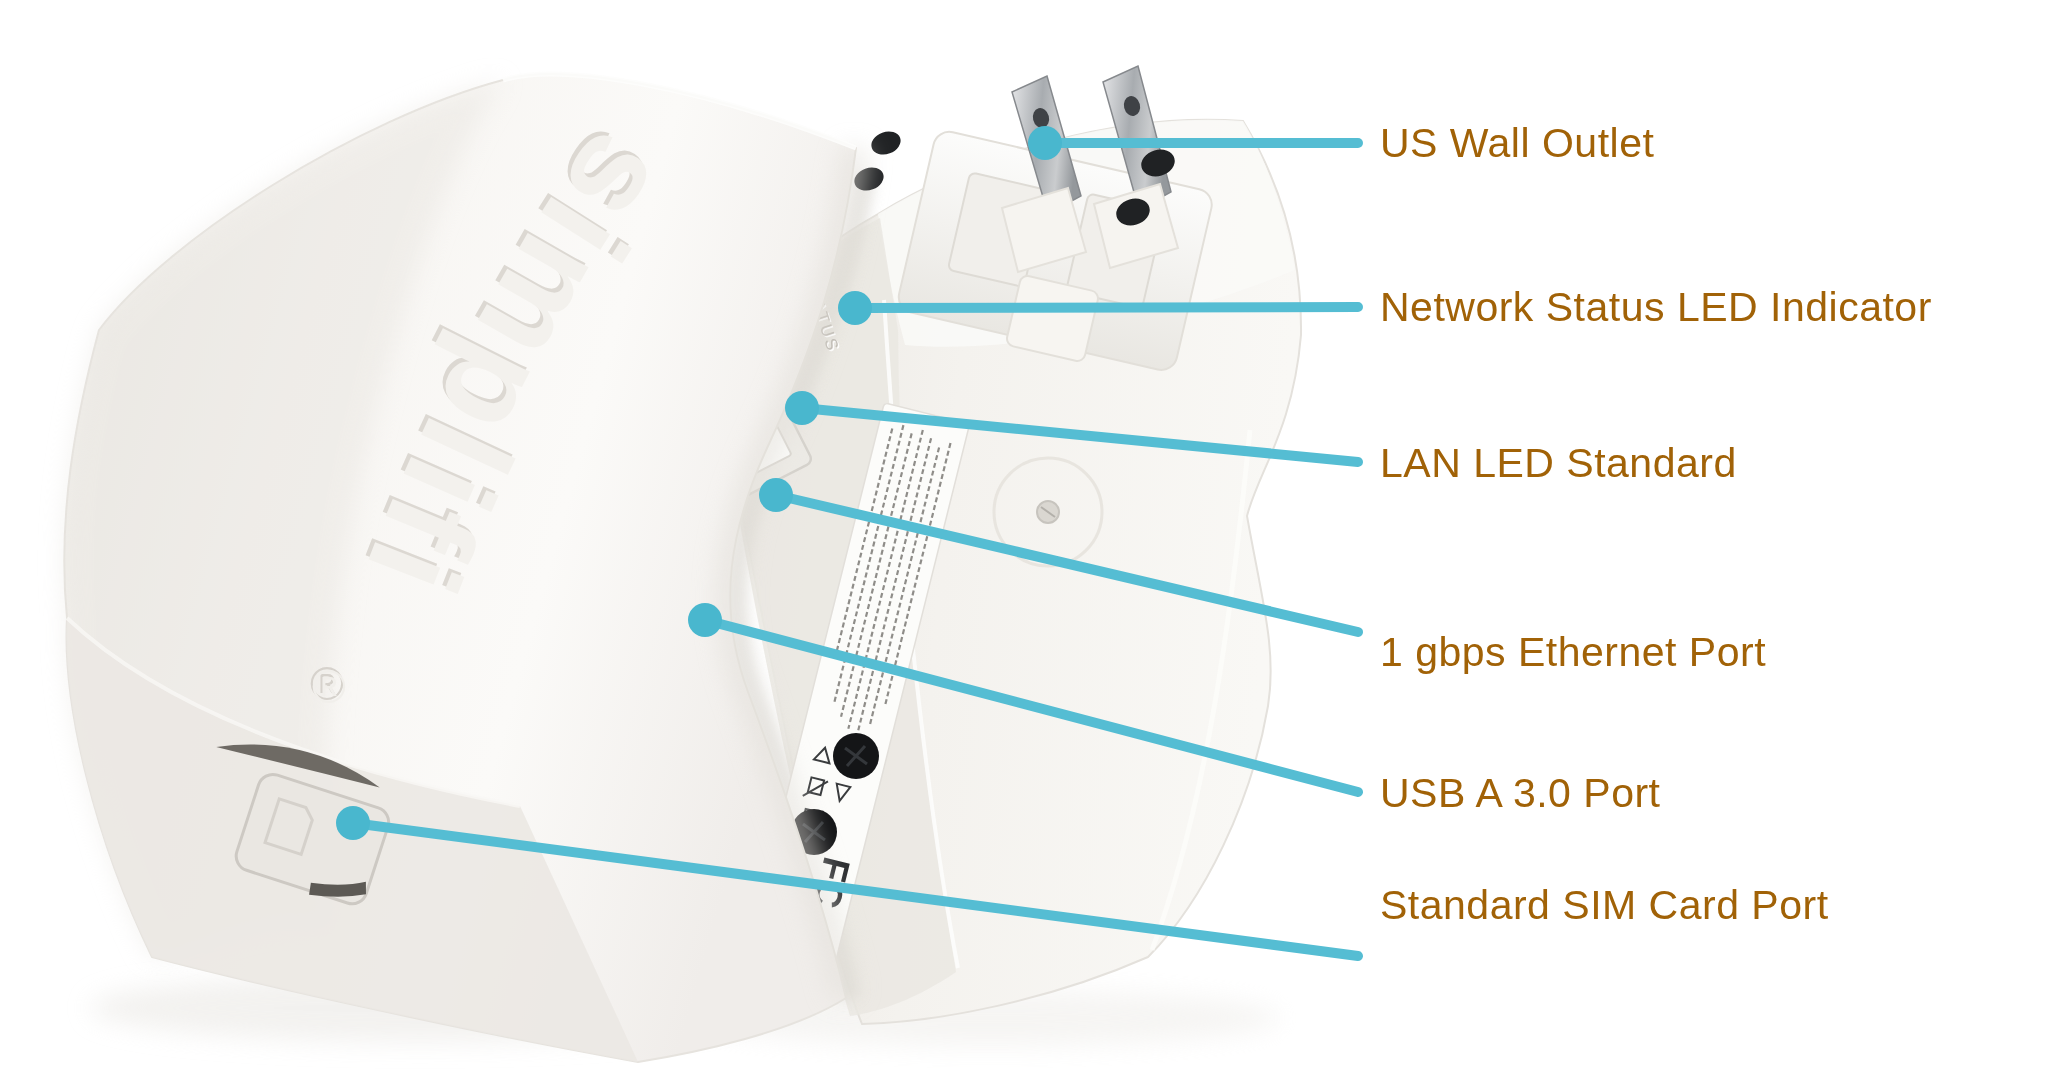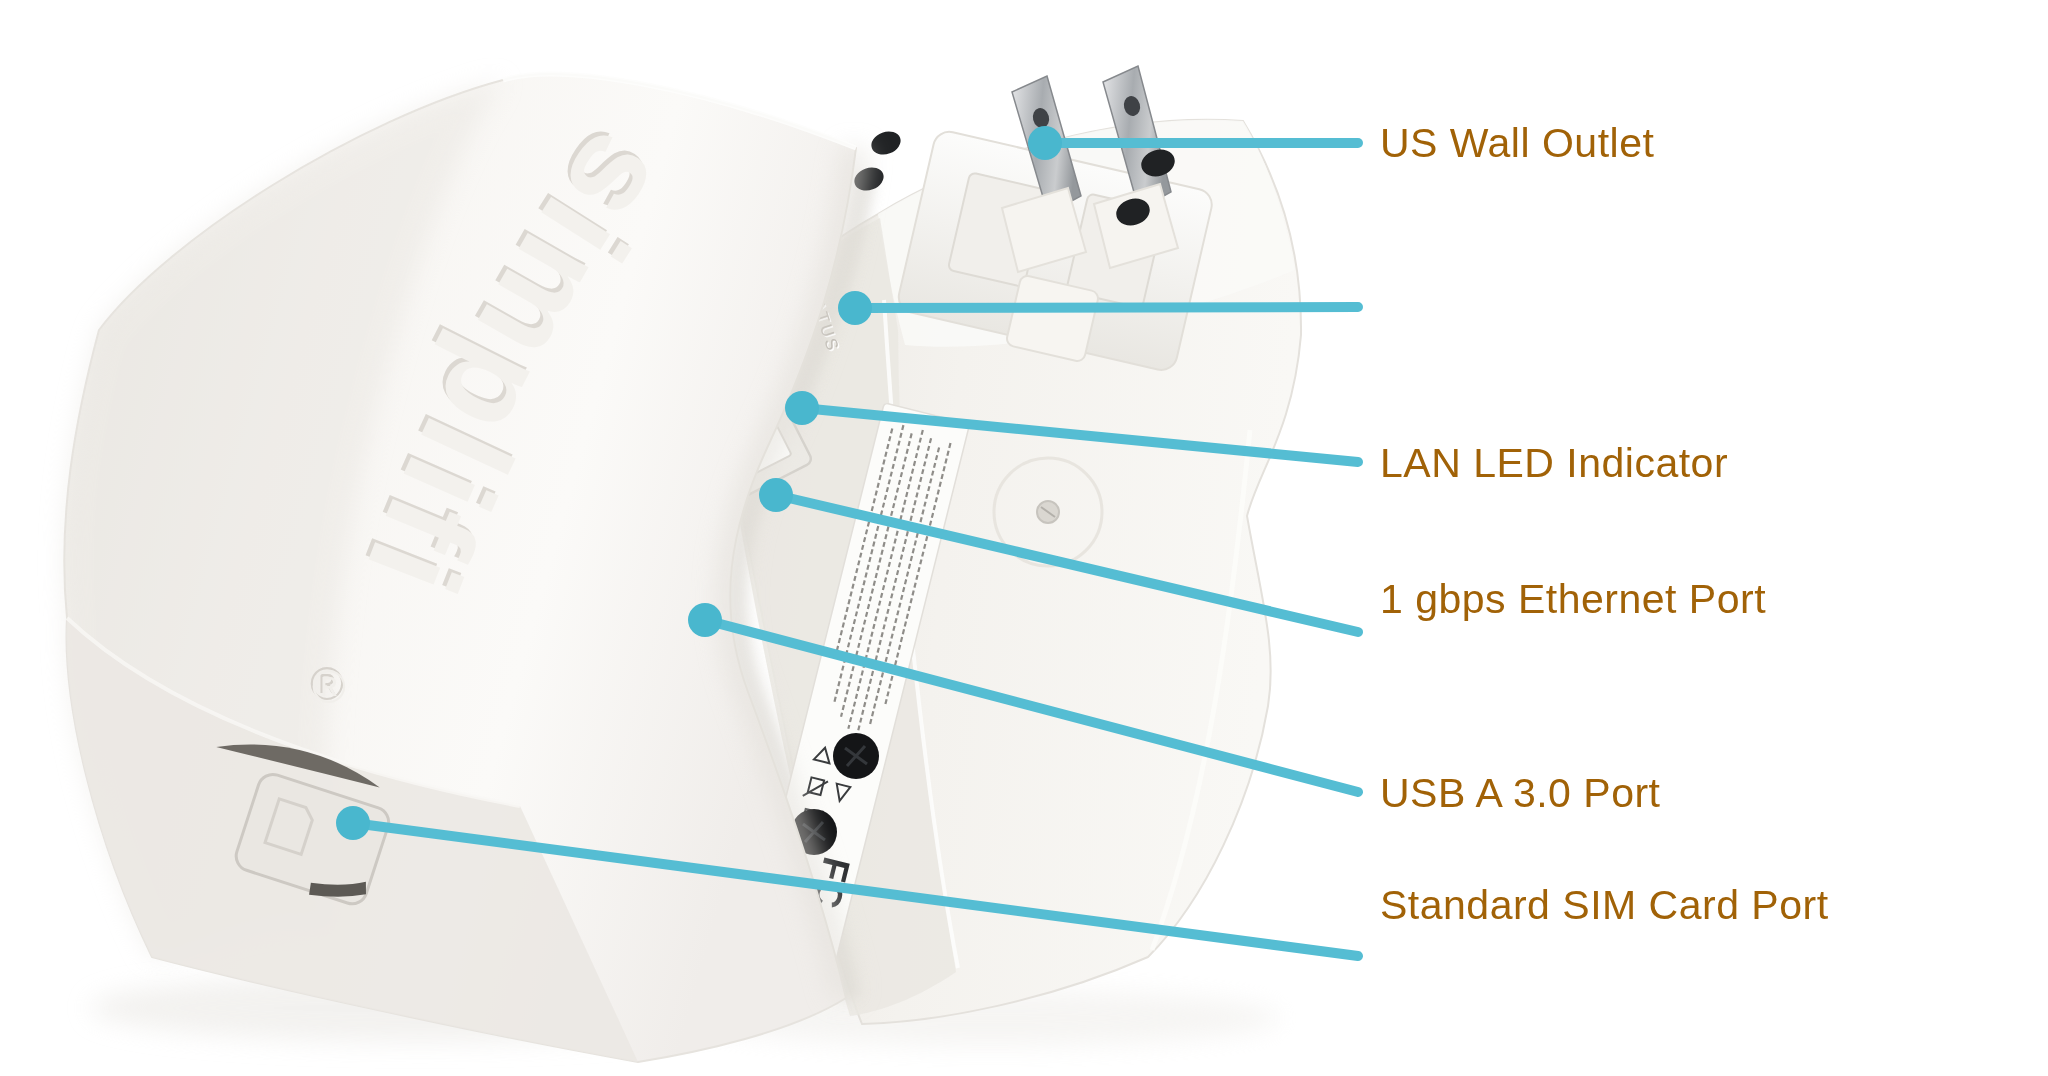--- a/index.html
+++ b/index.html
@@ -18,21 +18,21 @@
     line-height:60px;
     white-space:nowrap;
     font-size:41px;
     font-weight:400;
     letter-spacing:0.5px;
     color:#a16207;
   }
   .cl-0{top:113px;}
   .cl-1{top:277px;}
   .cl-2{top:433px;}
-  .cl-3{top:569px;text-align:right;}
+  .cl-3{top:622px;text-align:right;}
   .cl-4{top:763px;text-align:center;}
   .cl-5{top:875px;}
 </style>
 </head>
 <body>
 
 <div class="stage">
 
 <svg width="2048" height="1076" viewBox="0 0 2048 1076">
   <defs>
@@ -270,18 +270,19 @@
     <circle cx="1045" cy="143" r="17"></circle>
     <circle cx="855" cy="308" r="17"></circle>
     <circle cx="802" cy="408" r="17"></circle>
     <circle cx="776" cy="495" r="17"></circle>
     <circle cx="705" cy="620" r="17"></circle>
     <circle cx="353" cy="823" r="17"></circle>
   </g>
 </svg>
 
 <div class="callout-label cl-0">US Wall Outlet</div>
-<div class="callout-label cl-2">LAN LED Indicator</div>
+<div class="callout-label cl-1">Network Status LED Indicator</div>
+<div class="callout-label cl-2">LAN LED Standard</div>
 <div class="callout-label cl-3">1 gbps Ethernet Port</div>
 <div class="callout-label cl-4">USB A 3.0 Port</div>
 <div class="callout-label cl-5">Standard SIM Card Port</div>
 
 </div>
 
 </body></html>

